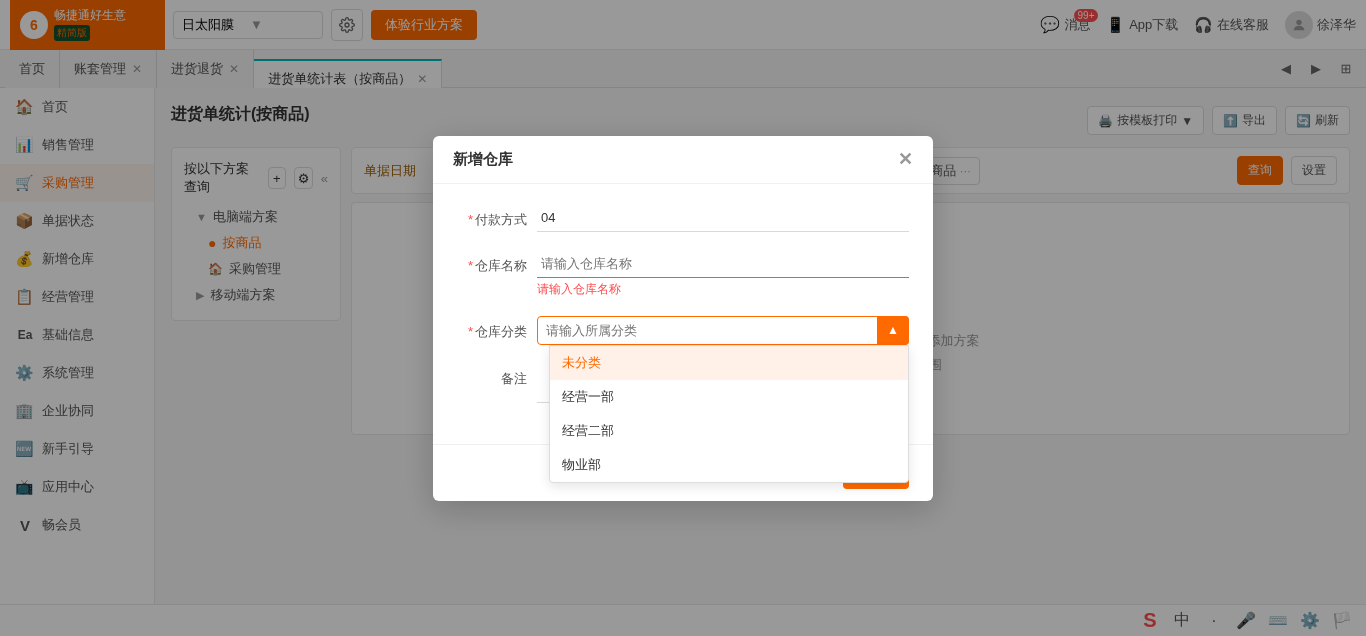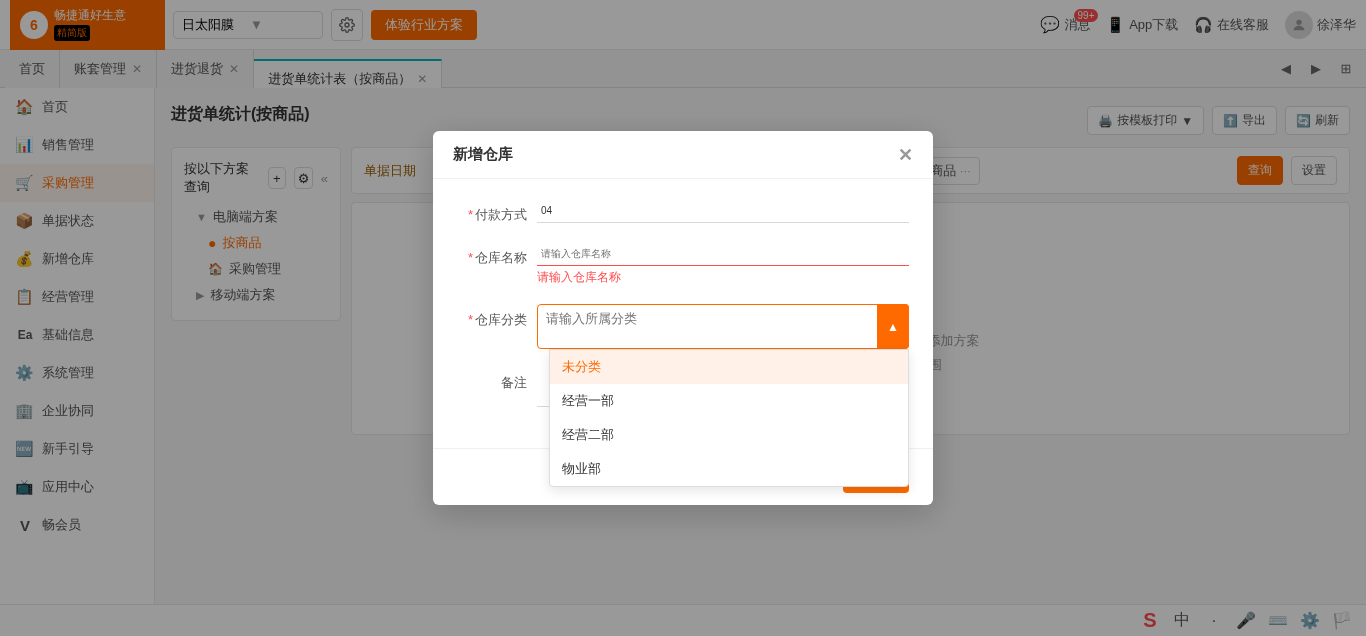--- a/index.html
+++ b/index.html
@@ -11,21 +11,21 @@
       background: #fff; border-bottom: 1px solid #e8e8e8;
       padding: 0 10px; gap: 8px;
     }
     .logo-area {
       display: flex; align-items: center; width: 155px;
       background: #ff6a00; height: 50px; padding: 0 10px; flex-shrink: 0;
     }
     .logo-icon { width: 28px; height: 28px; background: #fff; border-radius: 50%; display: flex; align-items: center; justify-content: center; margin-right: 6px; }
     .logo-icon span { color: #ff6a00; font-weight: bold; font-size: 14px; }
     .logo-text { color: #fff; font-size: 12px; line-height: 1.3; text-align: center; }
-    .logo-badge { background: #000000; color: #ff6a00; font-size: 10px; border-radius: 3px; padding: 1px 3px; margin-top: 2px; display: inline-block; }
+    .logo-badge { background: #14532d; color: #ff6a00; font-size: 10px; border-radius: 3px; padding: 1px 3px; margin-top: 2px; display: inline-block; }
 
     .store-selector {
       display: flex; align-items: center; border: 1px solid #ddd; border-radius: 4px;
       padding: 4px 8px; min-width: 150px; cursor: pointer; background: #fff;
     }
     .store-selector span { flex: 1; }
     .store-selector .arrow { color: #999; margin-left: 4px; }
 
     .gear-btn { width: 32px; height: 32px; border: 1px solid #ddd; border-radius: 4px; display: flex; align-items: center; justify-content: center; cursor: pointer; background: #fff; }
 
@@ -95,29 +95,29 @@
       padding: 14px 20px; border-bottom: 1px solid #f0f0f0; font-size: 15px; font-weight: bold; color: #333;
     }
     .dialog-close { cursor: pointer; color: #999; font-size: 18px; line-height: 1; }
     .dialog-body { padding: 20px 24px; }
     .form-row { display: flex; align-items: flex-start; margin-bottom: 18px; }
     .form-label { width: 80px; text-align: right; padding-right: 10px; padding-top: 7px; color: #555; font-size: 13px; flex-shrink: 0; }
     .form-label .required { color: #ff4d4f; margin-right: 2px; }
     .form-control-wrap { flex: 1; position: relative; }
     .form-input {
       width: 100%; border: none; border-bottom: 1px solid #d9d9d9;
-      padding: 6px 4px; font-size: 10px; color: #333; outline: none;
+      padding: 6px 4px; font-size: 13px; color: #333; outline: none;
       background: transparent;
     }
     .form-input.error-border { border-bottom: 1px solid #ff4d4f; }
     .error-msg { color: #ff4d4f; font-size: 12px; margin-top: 3px; }
     .select-wrap { position: relative; }
     .select-input {
       width: 100%; border: 1px solid #ff6a00; border-radius: 4px;
-      padding: 6px 32px 22px 8px; font-size: 13px; color: #999; outline: none; background: #fff; cursor: pointer;
+      padding: 6px 32px 6px 8px; font-size: 13px; color: #999; outline: none; background: #fff; cursor: pointer;
     }
     .select-arrow-btn {
       position: absolute; right: 0; top: 0; height: 100%; width: 32px;
       display: flex; align-items: center; justify-content: center;
       background: #ff6a00; border-radius: 0 4px 4px 0; cursor: pointer;
     }
     .select-arrow-btn span { color: #fff; font-size: 12px; }
 
     .dropdown-list {
       position: absolute; top: 100%; left: 12px; right: 0; background: #fff;

